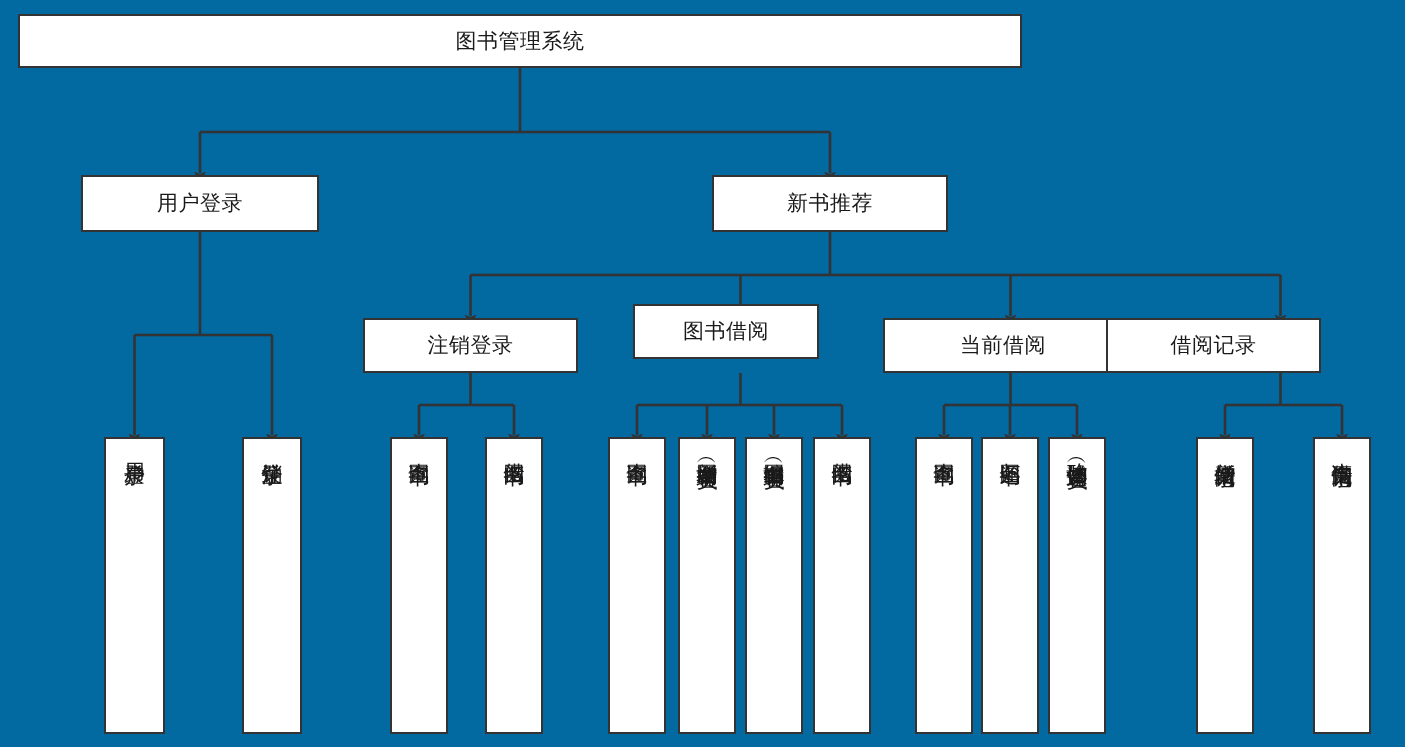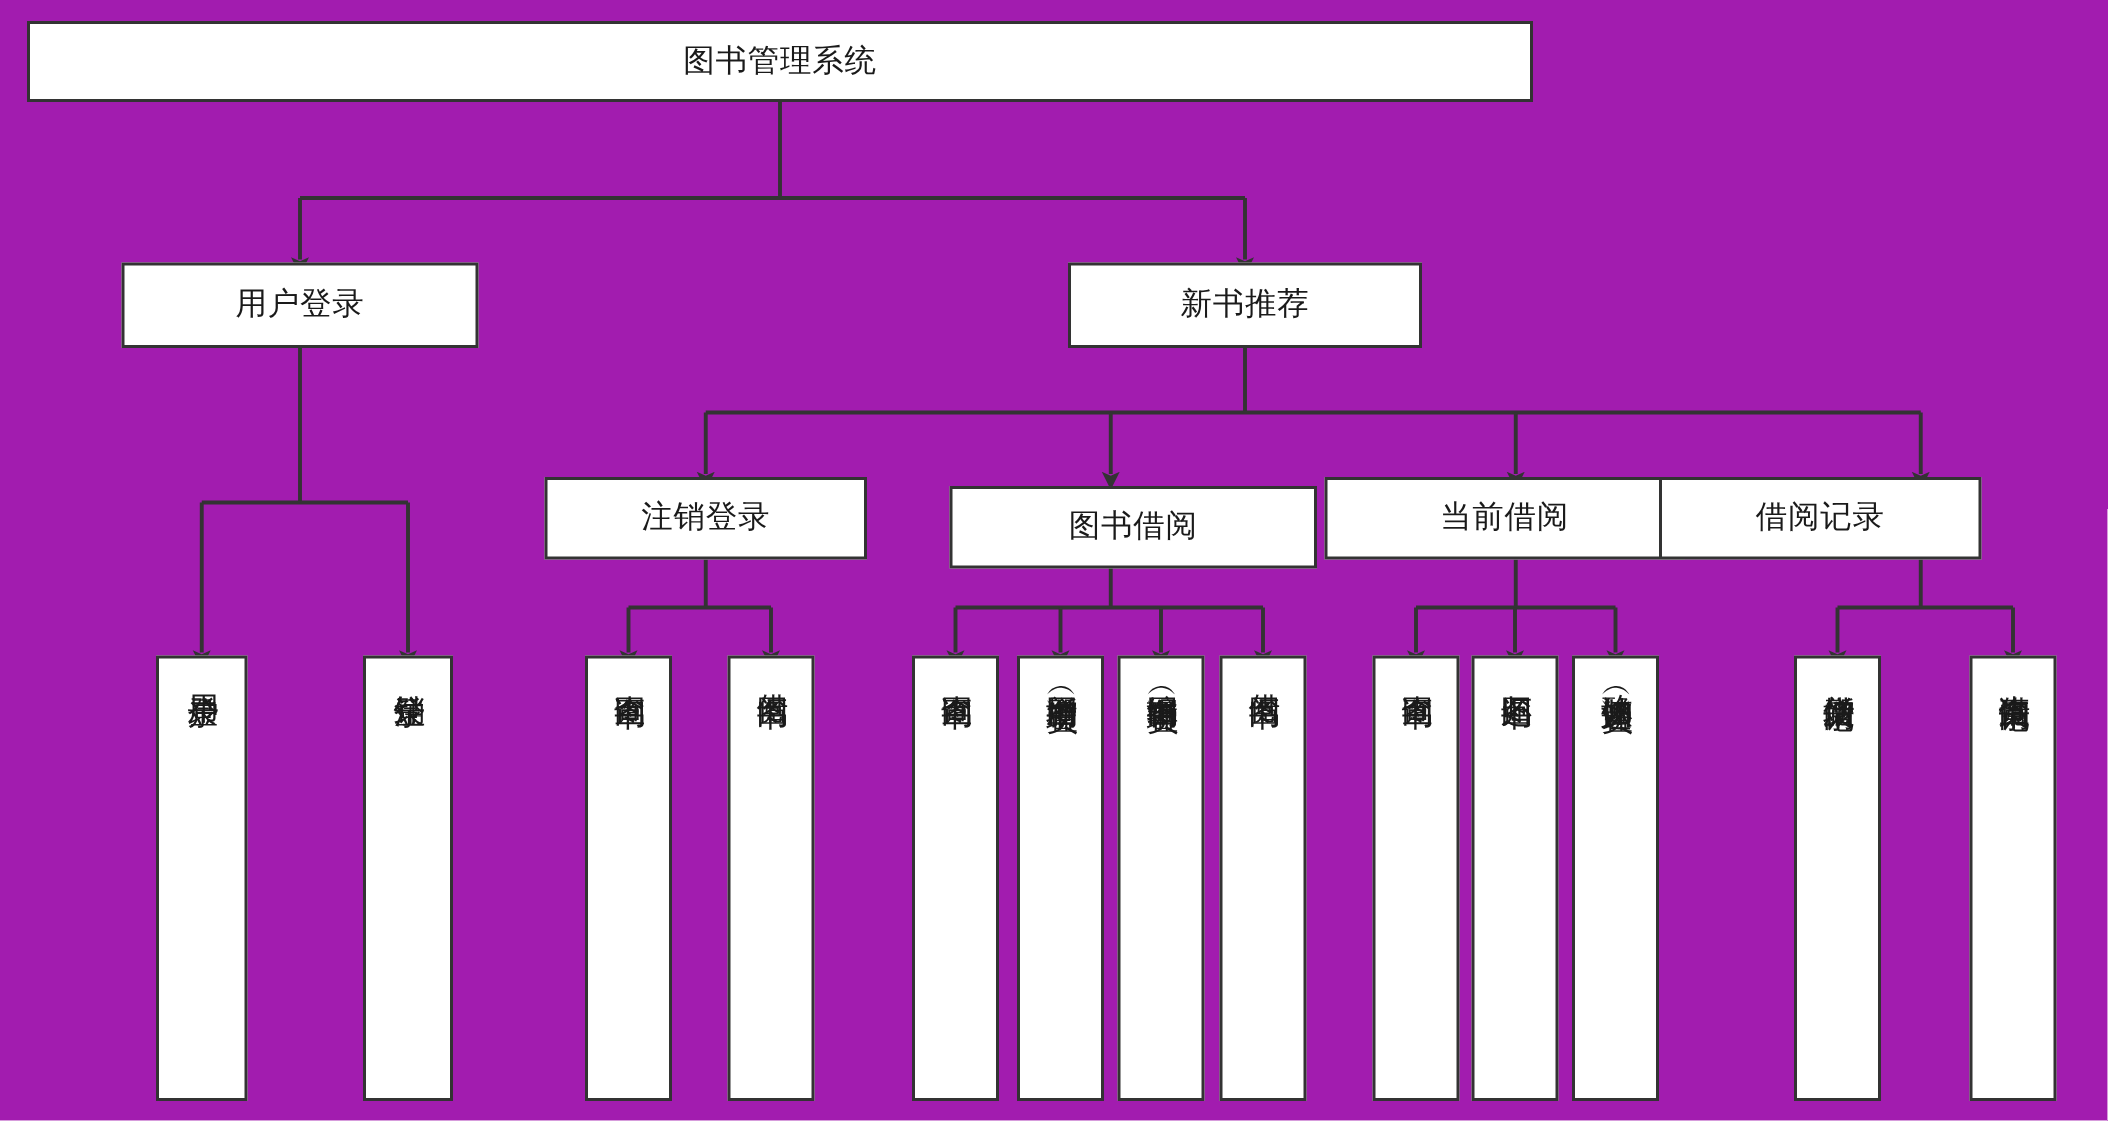--- a/index.html
+++ b/index.html
@@ -7,21 +7,21 @@
     padding: 0;
     background: #ffffff;
   }
   body {
     font-family: "Liberation Sans", "DejaVu Sans", sans-serif;
   }
   #canvas {
     position: relative;
     width: 1405px;
     height: 747px;
-    background: #a21caf;
+    background: #0369a1;
     overflow: hidden;
   }
   #diagram-svg {
     position: absolute;
     left: 0;
     top: 0;
     width: 1405px;
     height: 747px;
   }
   .node-box {
@@ -116,21 +116,21 @@
       </div>
       <div class="node-box" style="left: 81px; top: 175px; width: 238px; height: 57px;">
         <span class="node-label">用户登录</span>
       </div>
       <div class="node-box" style="left: 712px; top: 175px; width: 236px; height: 57px;">
         <span class="node-label">新书推荐</span>
       </div>
       <div class="node-box" style="left: 363px; top: 318px; width: 215px; height: 55px;">
         <span class="node-label">注销登录</span>
       </div>
-      <div class="node-box" style="left: 633px; top: 324px; width: 245px; height: 55px;">
+      <div class="node-box" style="left: 633px; top: 304px; width: 186px; height: 55px;">
         <span class="node-label">图书借阅</span>
       </div>
       <div class="node-box" style="left: 883px; top: 318px; width: 240px; height: 55px;">
         <span class="node-label">当前借阅</span>
       </div>
       <div class="node-box" style="left: 1106px; top: 318px; width: 215px; height: 55px;">
         <span class="node-label">借阅记录</span>
       </div>
       <div class="node-box vertical" style="left: 104px; top: 437px; width: 61px; height: 297px;">
         <span class="node-label">用户登录</span>

